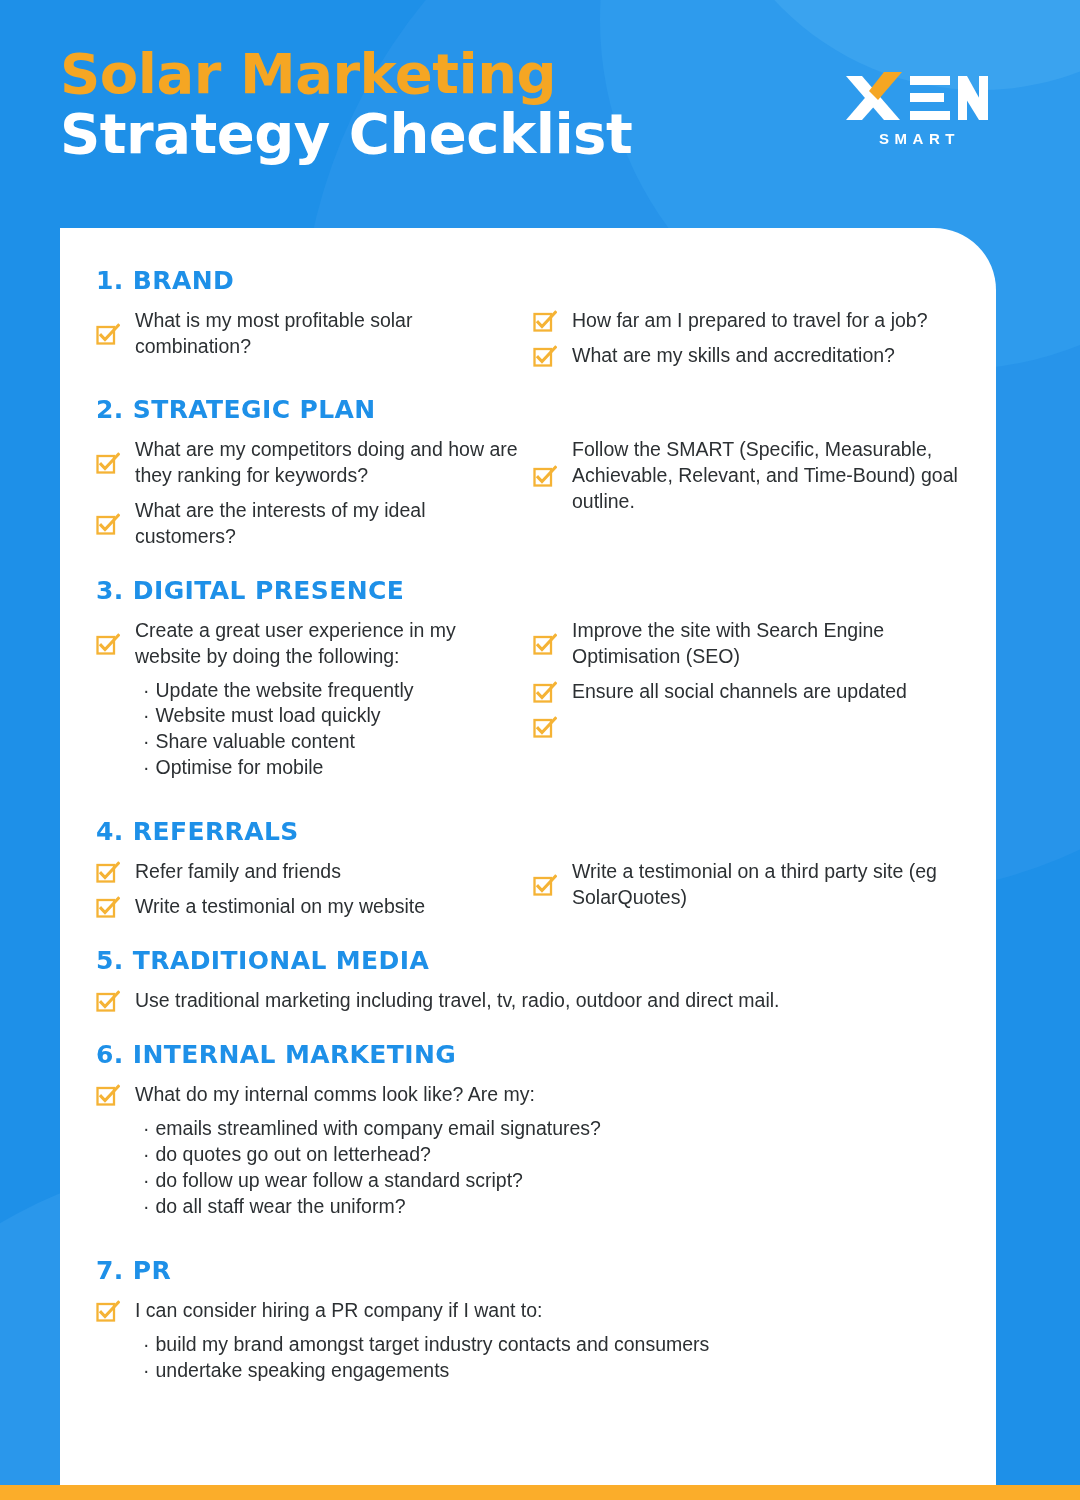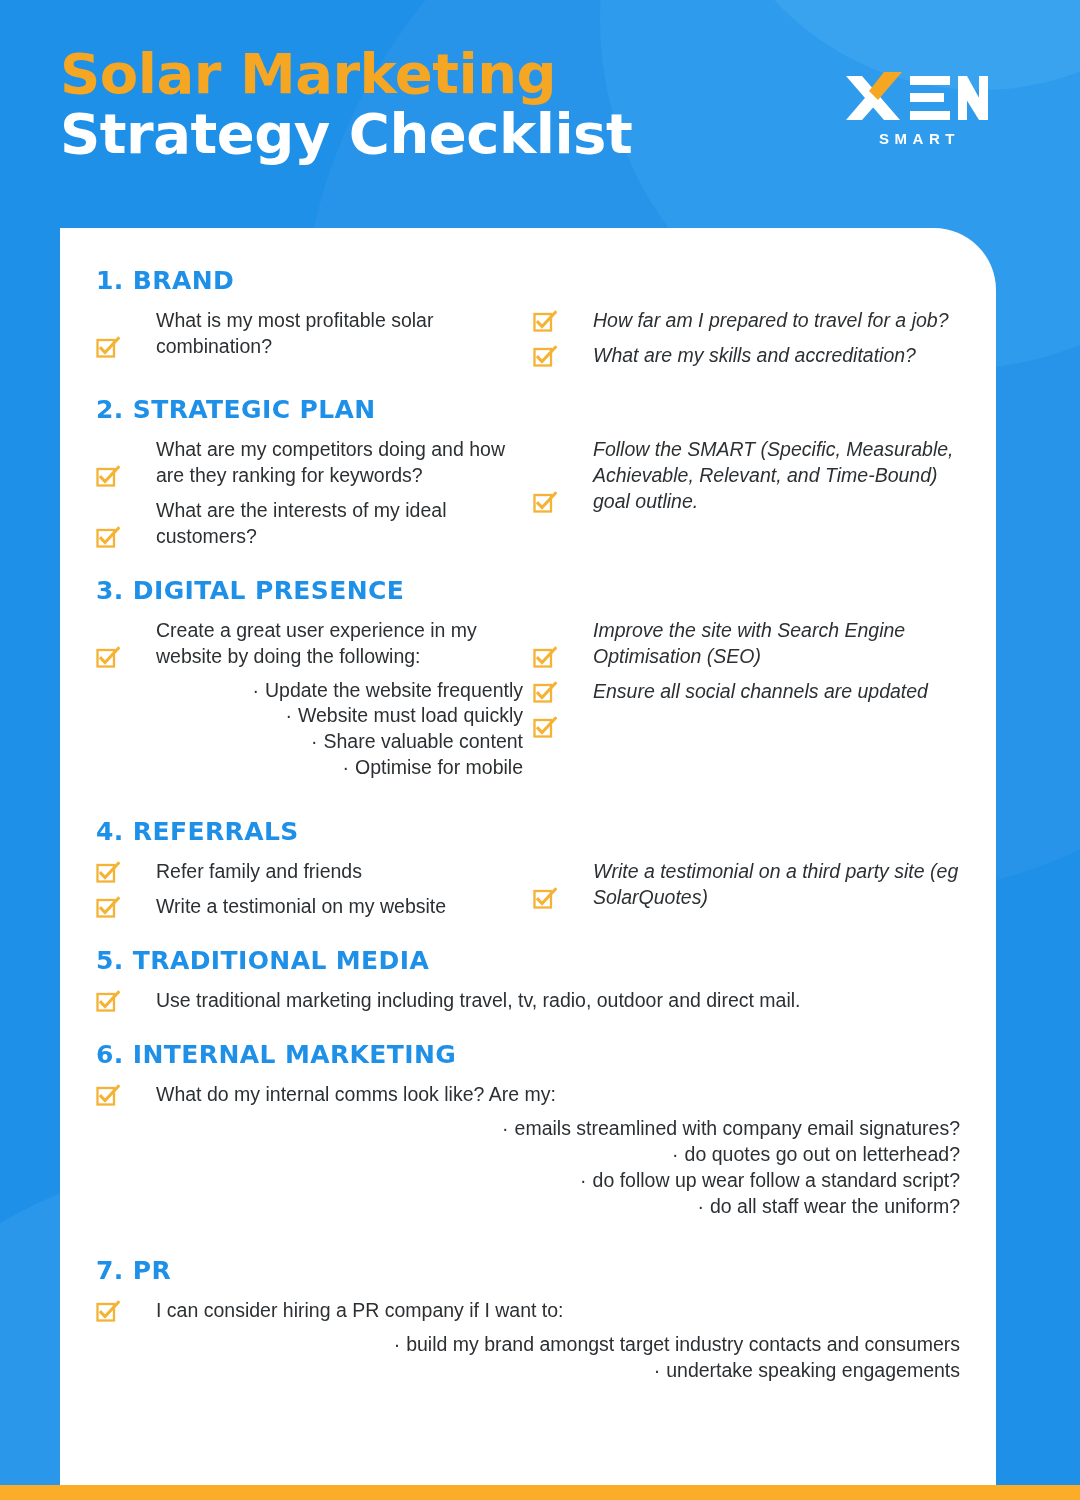--- a/index.html
+++ b/index.html
@@ -114,27 +114,26 @@
     font-family: "DejaVu Sans", sans-serif;
     margin-bottom: 12px;
   }
 
   .cols {
     display: flex;
     gap: 0;
   }
   .col { width: 450px; }
   .col.wide { width: 100%; }
-  .col + .col { margin-left: 10px; font-style: italic; }
+  .col + .col { margin-left: 10px; }
 
   .item {
     display: flex;
-    align-items: flex-end;
+    align-items: center;
     margin-bottom: 8px;
-    gap: 21px;
   }
   .item-text {
     font-size: 19.5px;
     line-height: 1.33;
     color: #2C3033;
     font-family: "Liberation Sans", sans-serif;
     padding-top: 1px;
   }
 
   
@@ -144,21 +143,20 @@
     margin-right: 15px;
     margin-top: 3px;
     position: relative;
   }
   .cb svg { display: block; }
 
   .subs {
     margin-left: 47px;
     margin-top: 2px;
     margin-bottom: 6px;
-    text-align: right;
   }
   .sub {
     font-size: 19.5px;
     line-height: 1.33;
     color: #2C3033;
     white-space: nowrap;
   }
   .sub .dot { margin-right: 6px; }
 
   .spacer-sm { height: 14px; }

